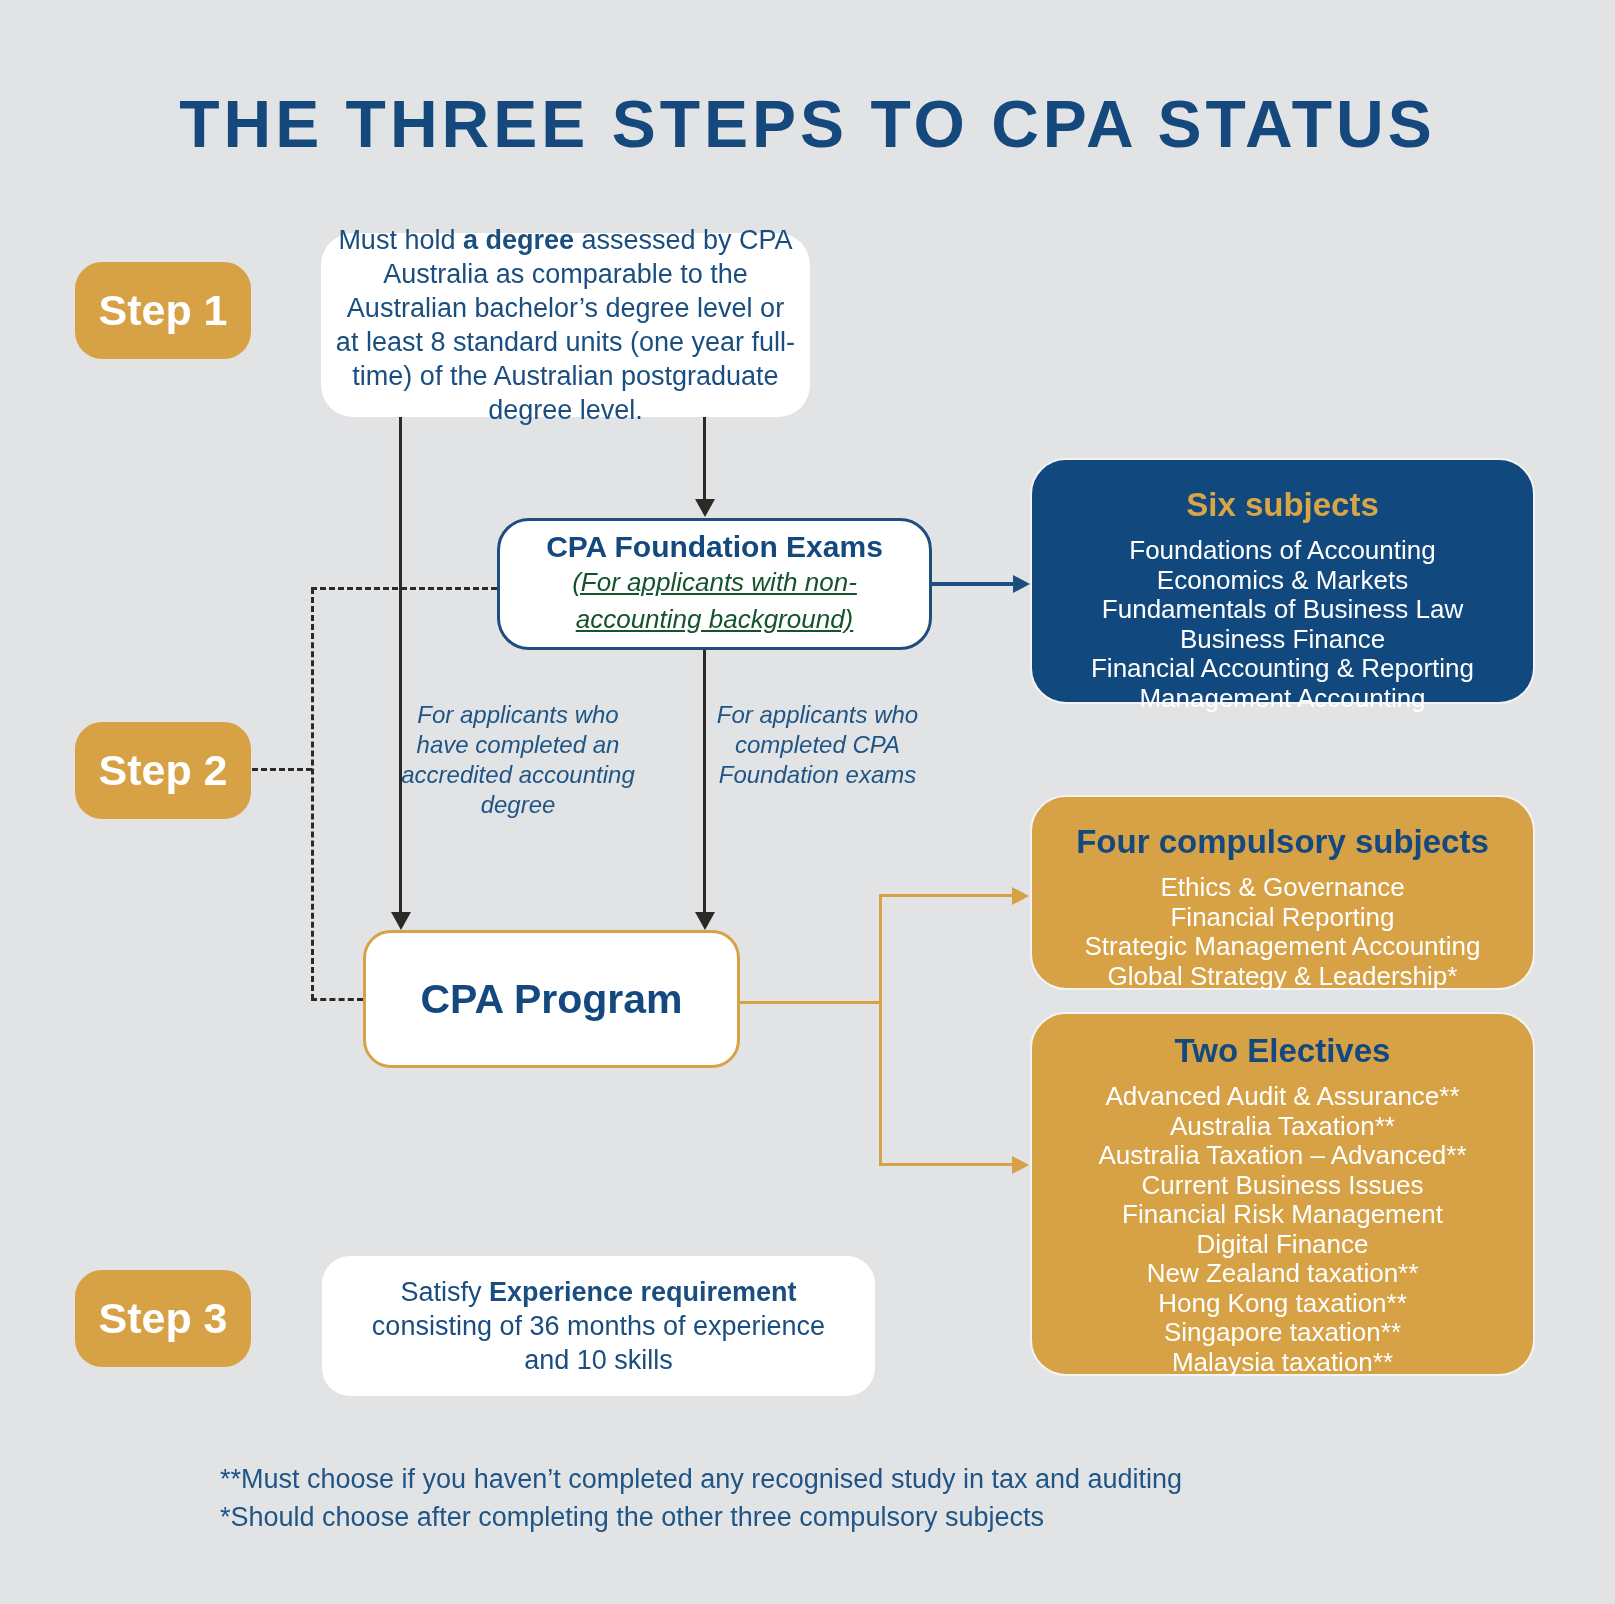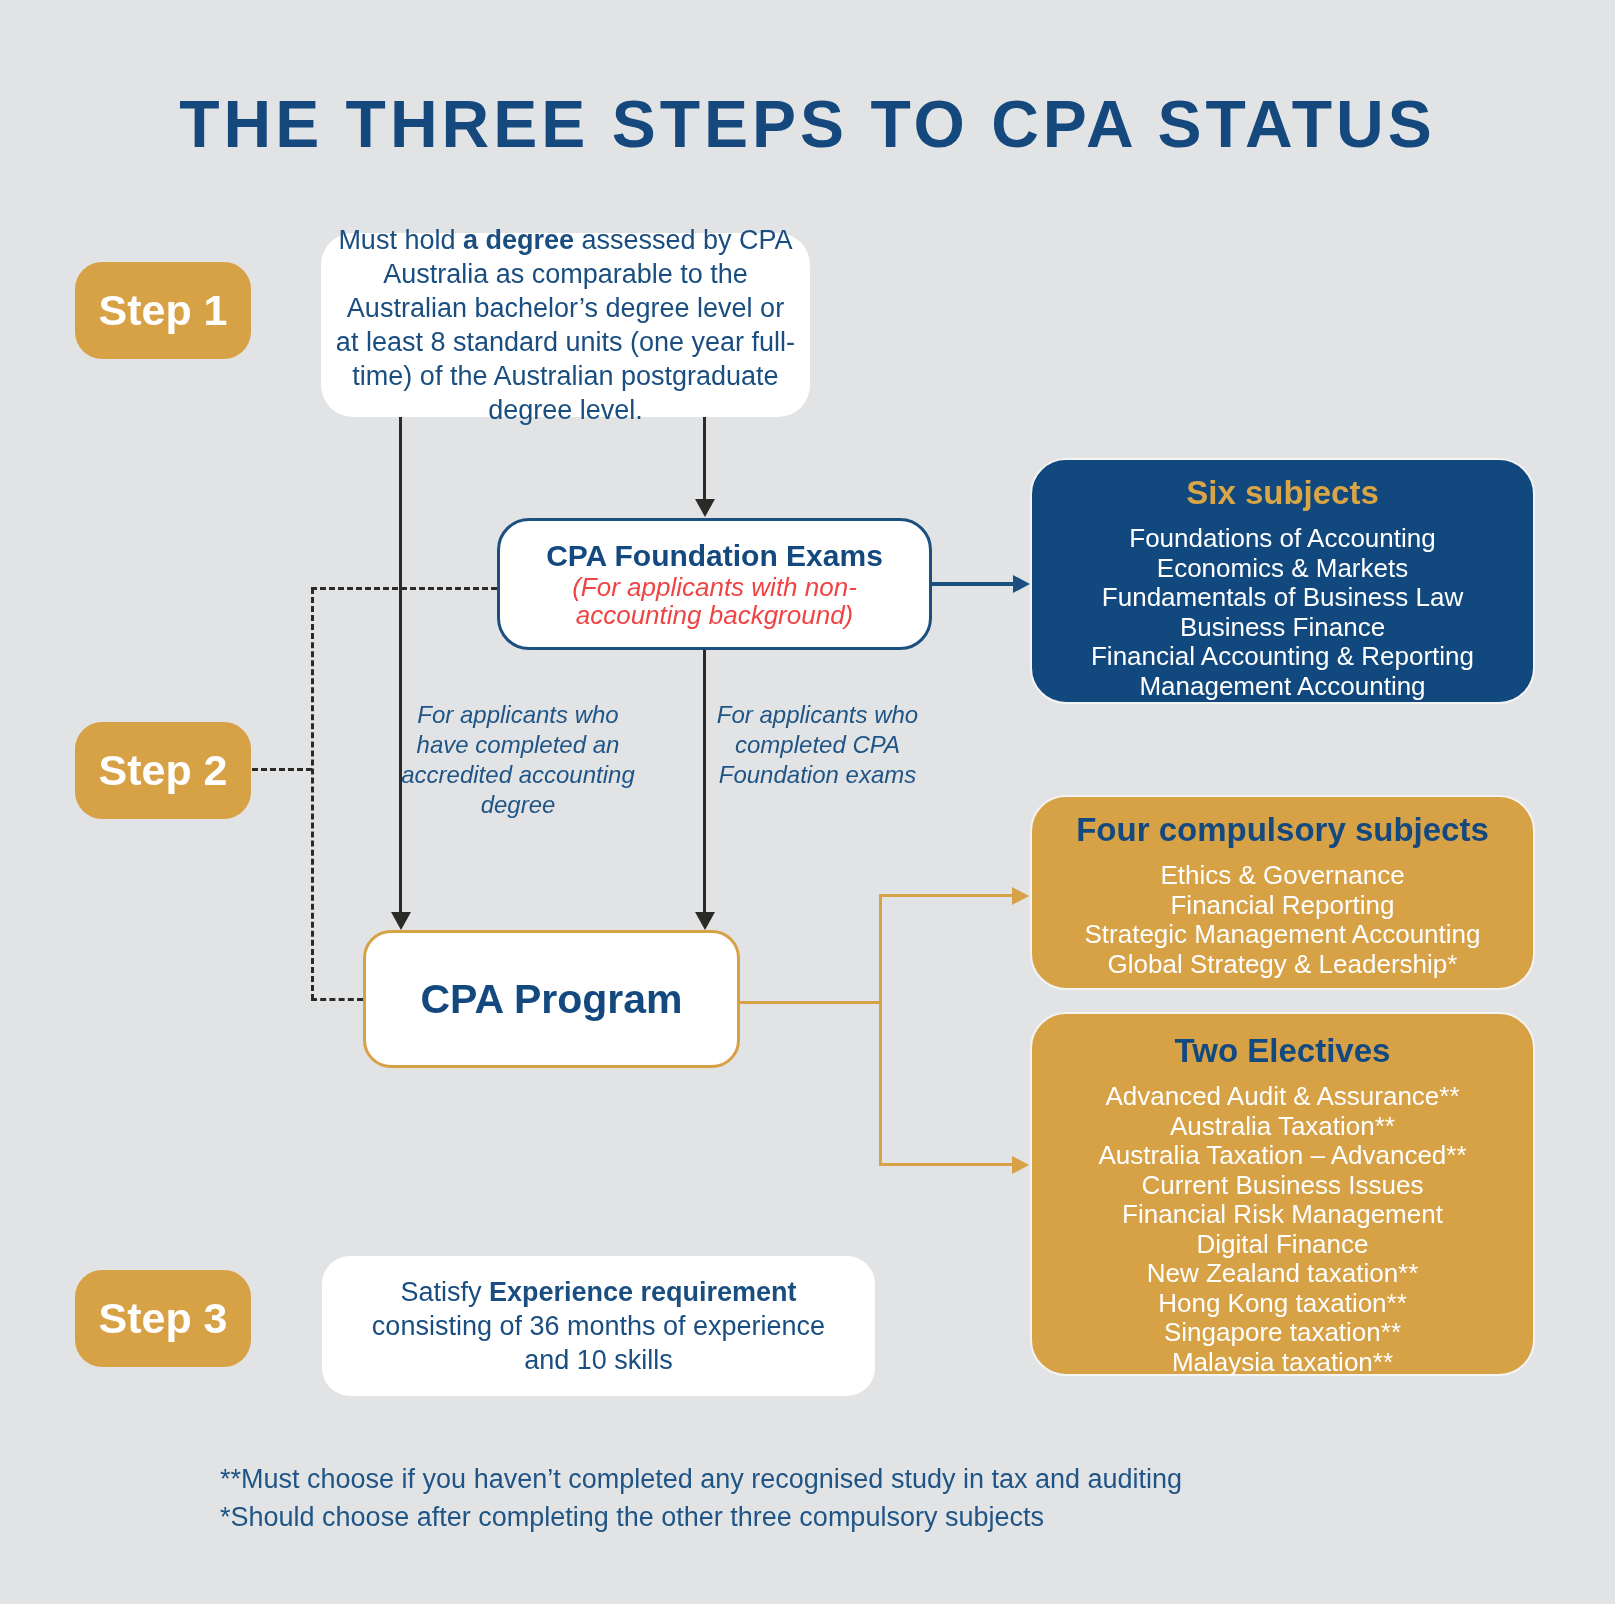--- a/index.html
+++ b/index.html
@@ -27,31 +27,31 @@
     background:#ffffff;border-radius:32px;
     display:flex;flex-direction:column;align-items:center;justify-content:center;
     text-align:center;color:#1A4E80;
   }
   .box1{left:321px;top:233px;width:489px;height:184px;font-size:27px;line-height:34px;padding:0 12px;}
   .box1 b{font-weight:700;}
   .foundation{
     left:497px;top:518px;width:435px;height:132px;border:3px solid #1C4E80;border-radius:32px;
   }
   .foundation .ftitle{font-size:30px;font-weight:700;color:#14497F;}
-  .foundation .fsub{font-size:26px;line-height:28px;font-style:italic;color:#ef4444;max-width:380px;}
+  .foundation .fsub{font-size:26px;line-height:37px;font-style:italic;color:#14532d;max-width:380px;text-decoration:underline;}
   .cpaprog{
     left:363px;top:930px;width:377px;height:138px;border:3px solid #D7A146;border-radius:28px;
   }
   .cpaprog .ptitle{font-size:41px;font-weight:700;color:#14497F;}
   .box3{left:322px;top:1256px;width:553px;height:140px;font-size:27px;line-height:34px;padding:0 20px;border-radius:28px;}
   .box3 b{font-weight:700;}
   
   .listbox{
     width:505px;border-radius:36px;text-align:center;color:#ffffff;
-    padding-top:12px;border:2px solid #f4f4f5;
+    padding-top:24px;border:2px solid #f4f4f5;
   }
   .sixbox{left:1030px;top:458px;height:246px;background:#11497E;}
   .sixbox .ltitle{color:#D9A546;}
   .fourbox{left:1030px;top:795px;height:195px;background:#D7A146;}
   .electbox{left:1030px;top:1012px;height:364px;background:#D7A146;padding-top:16px;}
   .fourbox .ltitle,.electbox .ltitle{color:#14497F;}
   .ltitle{font-size:33px;font-weight:700;line-height:42px;}
   .listbox ul{list-style:none;margin:10px;padding:0;}
   .listbox li{font-size:26px;line-height:29.5px;font-weight:500;}
   

